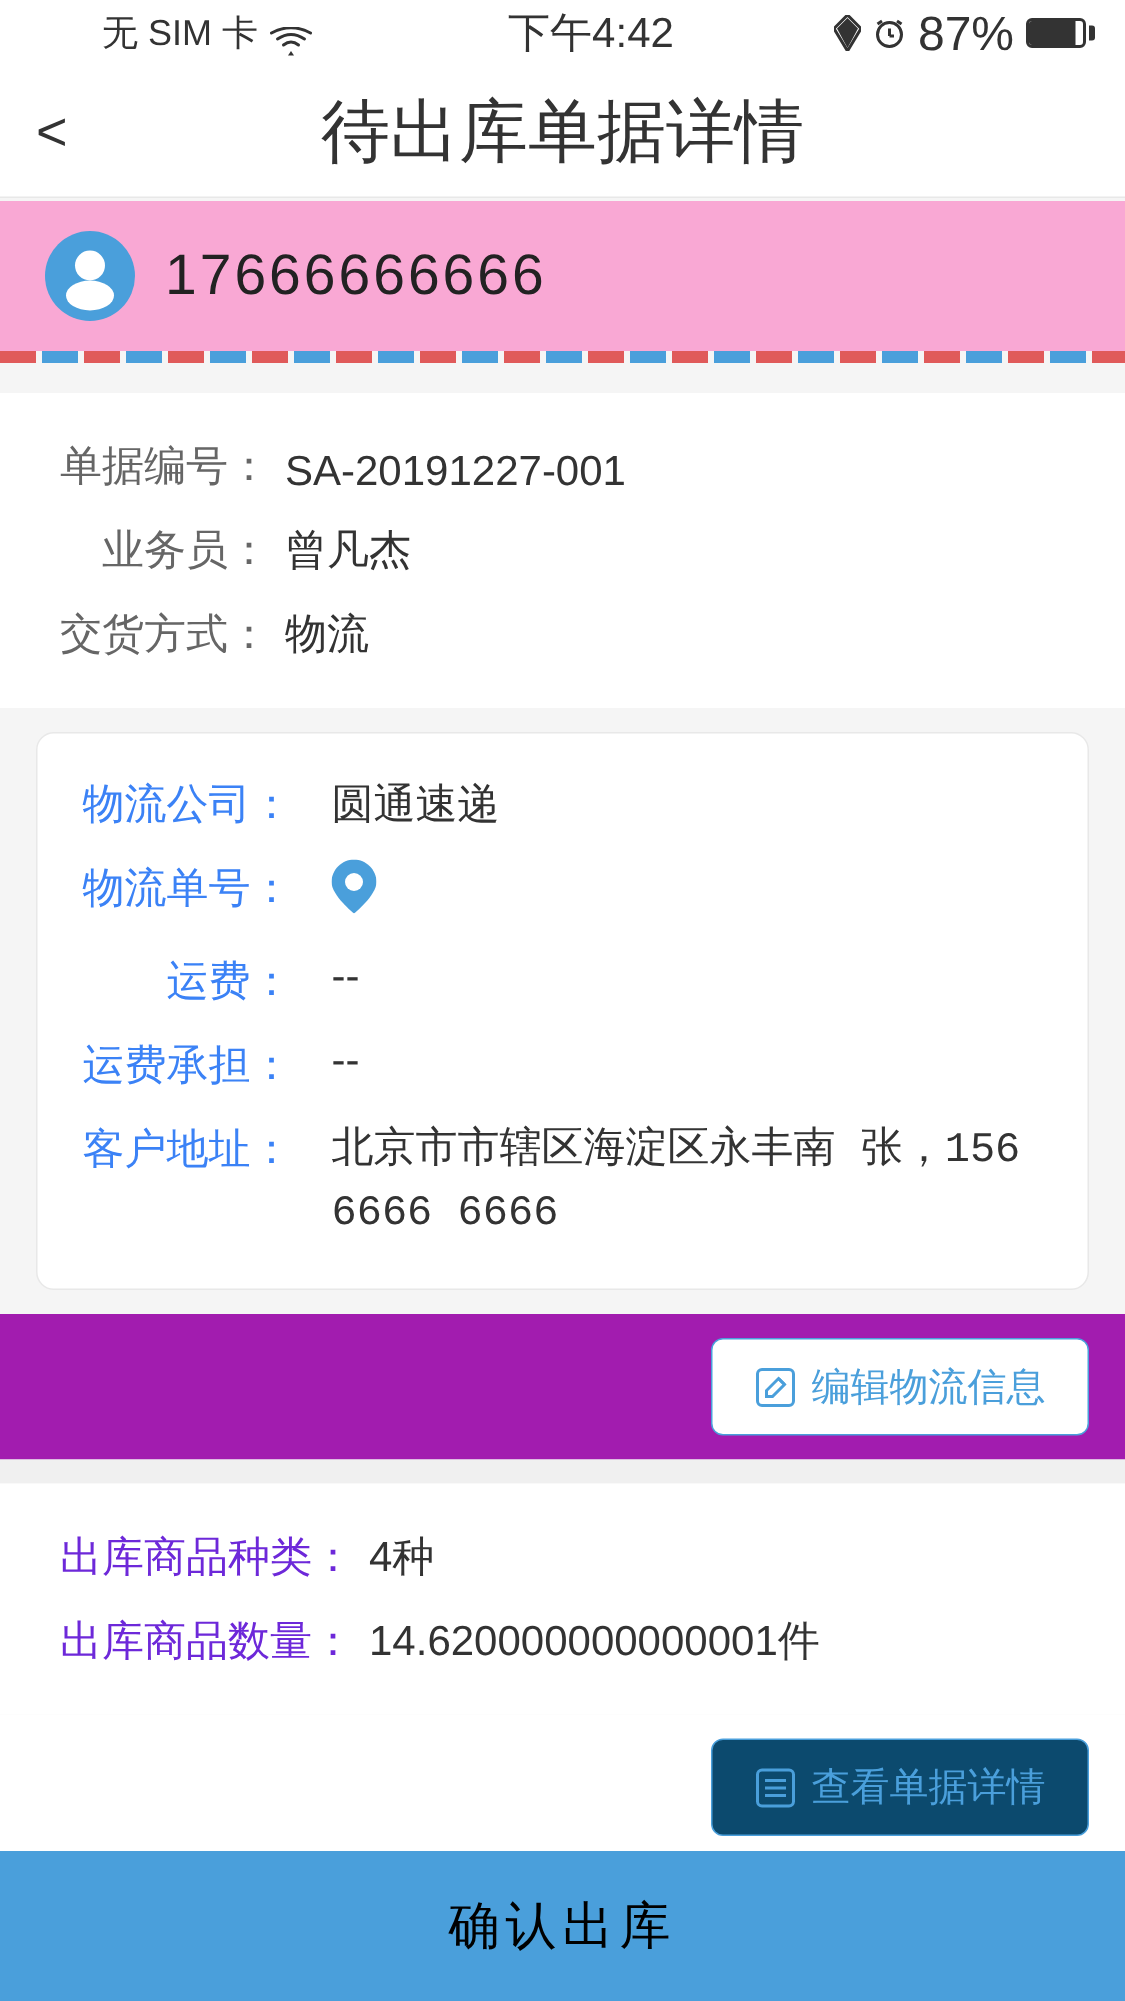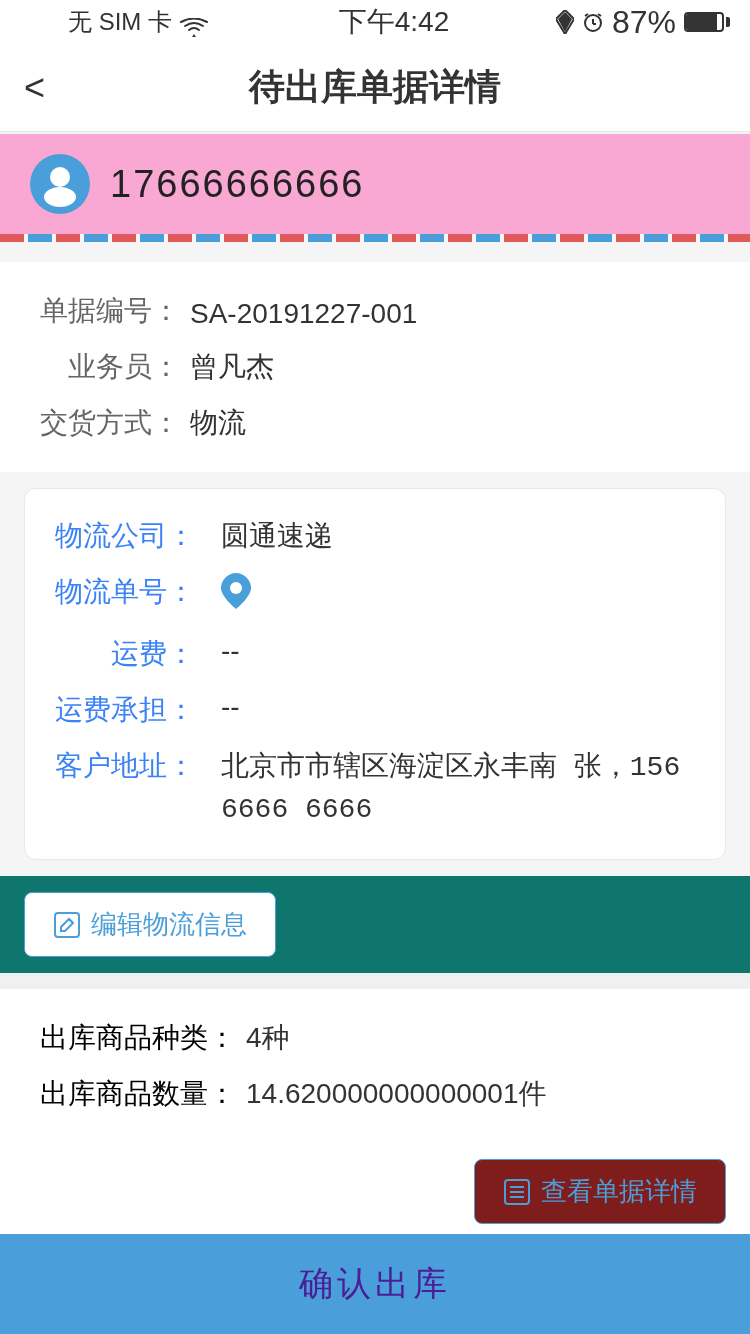--- a/index.html
+++ b/index.html
@@ -80,22 +80,22 @@
       border-bottom: 1px solid #e8e8e8;
     }
     .nav-back {
       position: absolute;
       left: 24px;
       font-size: 36px;
       color: #333;
       cursor: pointer;
     }
     .nav-title {
-      font-size: 36px;
-      font-weight: 700;
+      font-size: 46px;
+      font-weight: 400;
       color: #333;
     }
 
     
     .user-header {
       background: #f9a8d4;
       padding: 20px 30px;
       display: flex;
       align-items: center;
       gap: 20px;
@@ -201,23 +201,23 @@
     }
     .location-icon {
       color: #4a9fdb;
       font-size: 32px;
       cursor: pointer;
     }
 
     
     .edit-btn-row {
       display: flex;
-      justify-content: flex-start;
+      justify-content: flex-end;
       padding: 16px 24px;
-      background: #0f766e;
+      background: #a21caf;
     }
     .edit-btn {
       border: 1px solid #4a9fdb;
       border-radius: 8px;
       padding: 14px 28px;
       color: #4a9fdb;
       font-size: 26px;
       display: flex;
       align-items: center;
       gap: 10px;
@@ -244,21 +244,21 @@
     .goods-row {
       display: flex;
       align-items: center;
       margin-bottom: 18px;
       font-size: 28px;
     }
     .goods-row:last-child {
       margin-bottom: 0;
     }
     .goods-label {
-      color: #000000;
+      color: #6d28d9;
       min-width: 160px;
       text-align: right;
       flex-shrink: 0;
     }
     .goods-value {
       color: #333;
       margin-left: 10px;
     }
 
     
@@ -271,21 +271,21 @@
     .view-btn {
       border: 1px solid #4a9fdb;
       border-radius: 8px;
       padding: 14px 28px;
       color: #4a9fdb;
       font-size: 26px;
       display: flex;
       align-items: center;
       gap: 10px;
       cursor: pointer;
-      background: #7f1d1d;
+      background: #0c4a6e;
     }
 
     
     .spacer {
       flex: 1;
       background: #f5f5f5;
       min-height: 160px;
     }
 
     
@@ -296,21 +296,21 @@
       width: 750px;
       background: #4a9fdb;
       height: 100px;
       display: flex;
       align-items: center;
       justify-content: center;
       cursor: pointer;
     }
     .confirm-btn-text {
       font-size: 34px;
-      color: #4c1d95;
+      color: #000000;
       font-weight: 500;
       letter-spacing: 4px;
     }
 
     
     .main-content {
       padding-bottom: 100px;
     }
   </style>
 </head>

